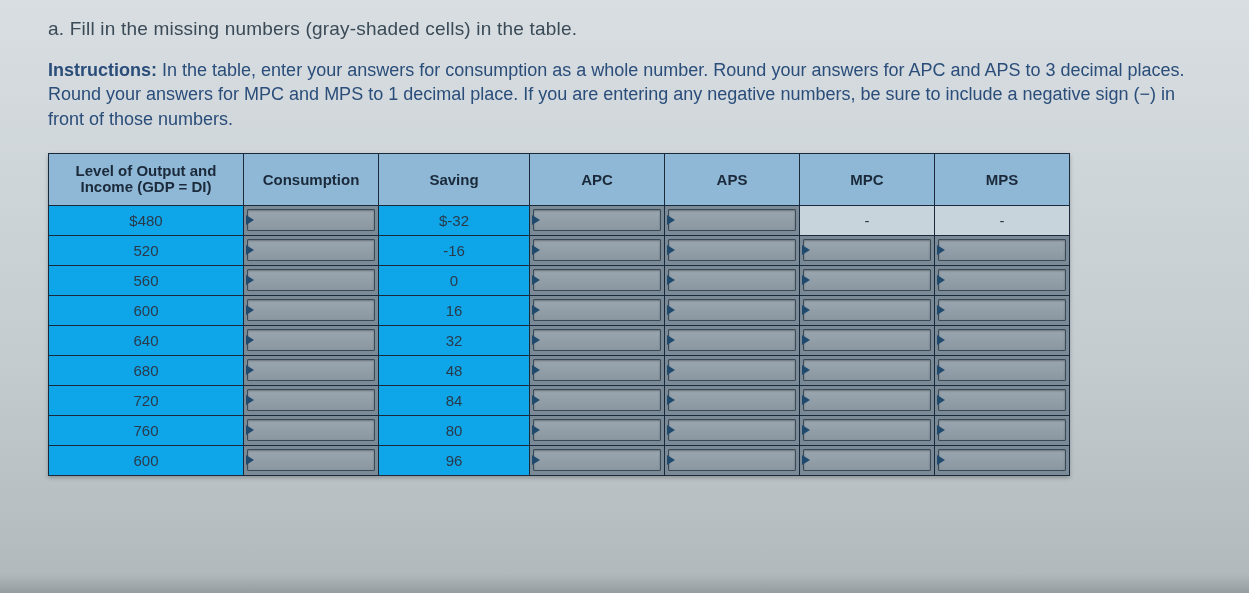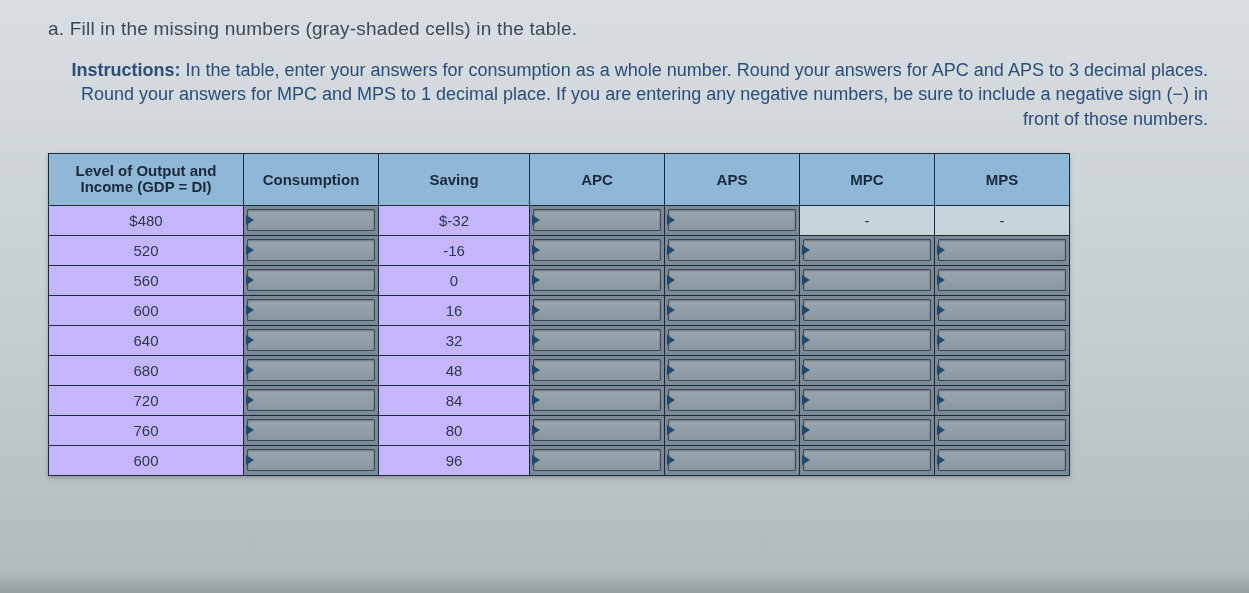--- a/index.html
+++ b/index.html
@@ -22,21 +22,20 @@
     color: #3a4a56;
     letter-spacing: 0.2px;
     margin-bottom: 18px;
   }
   .instructions {
     font-size: 18px;
     color: #2a4d7a;
     line-height: 1.35;
     margin-bottom: 22px;
     max-width: 1160px;
-    text-align: right;
   }
   .instructions .lead {
     font-weight: bold;
     color: #2a4d7a;
   }
   table.data {
     border-collapse: collapse;
     box-shadow: 0 2px 4px rgba(0,0,0,0.25);
   }
   table.data th, table.data td {
@@ -55,21 +54,21 @@
   table.data th.col0 { width: 195px; }
   table.data th.col1 { width: 135px; }
   table.data th.col2 { width: 151px; }
   table.data th.colS { width: 135px; text-align: center; }
   table.data td {
     height: 30px;
     font-size: 15px;
     color: #2a3a4a;
     padding: 0;
   }
-  td.static { background: #c4b5fd; }
+  td.static { background: #0ea5e9; }
   td.input-cell { background: #7a8a96; padding: 0; }
   td.dash-cell { background: #c8d4dc; color: #3a4a56; }
   .cell-inner {
     display: flex;
     align-items: center;
     height: 100%;
     position: relative;
   }
   .marker {
     width: 0; height: 0;

